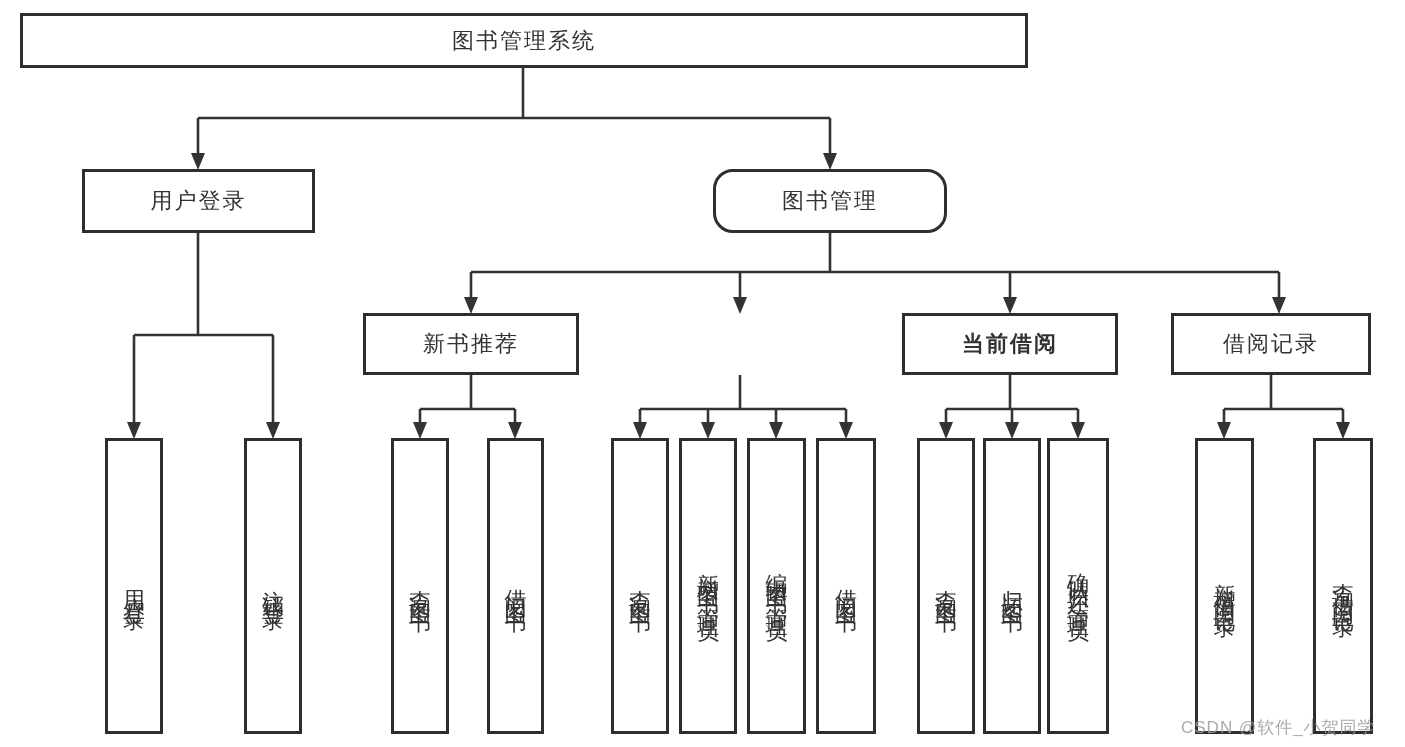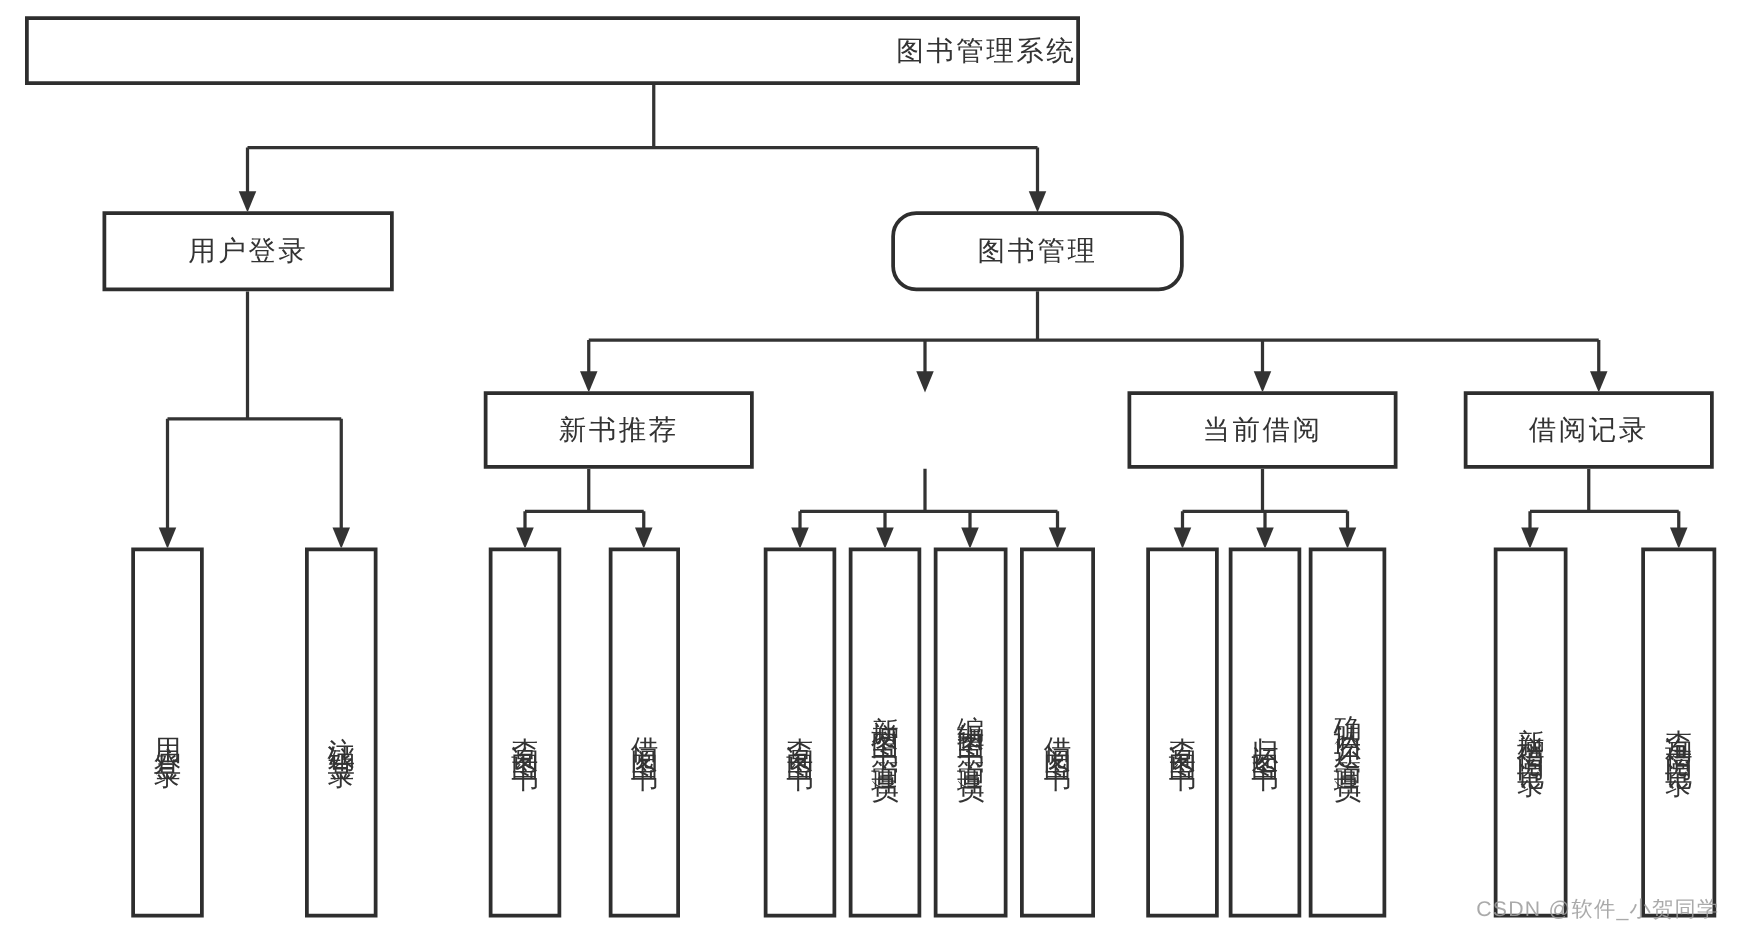--- a/index.html
+++ b/index.html
@@ -101,35 +101,35 @@
       <line x1="1078" y1="409" x2="1078" y2="423" stroke="#333333" stroke-width="2.6"></line>
       <polygon points="1071,422 1085,422 1078,439" fill="#333333"></polygon>
       <line x1="1271" y1="375" x2="1271" y2="409" stroke="#333333" stroke-width="2.6"></line>
       <line x1="1224" y1="409" x2="1343" y2="409" stroke="#333333" stroke-width="2.6"></line>
       <line x1="1224" y1="409" x2="1224" y2="423" stroke="#333333" stroke-width="2.6"></line>
       <polygon points="1217,422 1231,422 1224,439" fill="#333333"></polygon>
       <line x1="1343" y1="409" x2="1343" y2="423" stroke="#333333" stroke-width="2.6"></line>
       <polygon points="1336,422 1350,422 1343,439" fill="#333333"></polygon>
     </svg>
 
-  <div class="node hnode" style="left:20px; top:13px; width:844px; height:55px;justify-content:flex-end;">
+  <div class="node hnode" style="left:20px; top:13px; width:1008px; height:55px;">
     <span>图书管理系统</span>
   </div>
 
   <div class="node hnode" style="left:82px; top:169px; width:233px; height:64px;">
     <span>用户登录</span>
   </div>
   <div class="node hnode" style="left:713px; top:169px; width:234px; height:64px;border-radius:20px;">
     <span>图书管理</span>
   </div>
 
-  <div class="node hnode" style="left:363px; top:313px; width:216px; height:62px;margin-left:24px;">
+  <div class="node hnode" style="left:363px; top:313px; width:216px; height:62px;">
     <span>新书推荐</span>
   </div>
-  <div class="node hnode" style="left:902px; top:313px; width:216px; height:62px;">
+  <div class="node hnode" style="left:902px; top:313px; width:216px; height:62px;font-weight:bold;">
     <span>当前借阅</span>
   </div>
   <div class="node hnode" style="left:1171px; top:313px; width:200px; height:62px;">
     <span>借阅记录</span>
   </div>
 
   <div class="node leaf" style="left:105px; top:438px; width:58px; height:296px;">
     <span>用户登录</span>
   </div>
   <div class="node leaf" style="left:244px; top:438px; width:58px; height:296px;">

